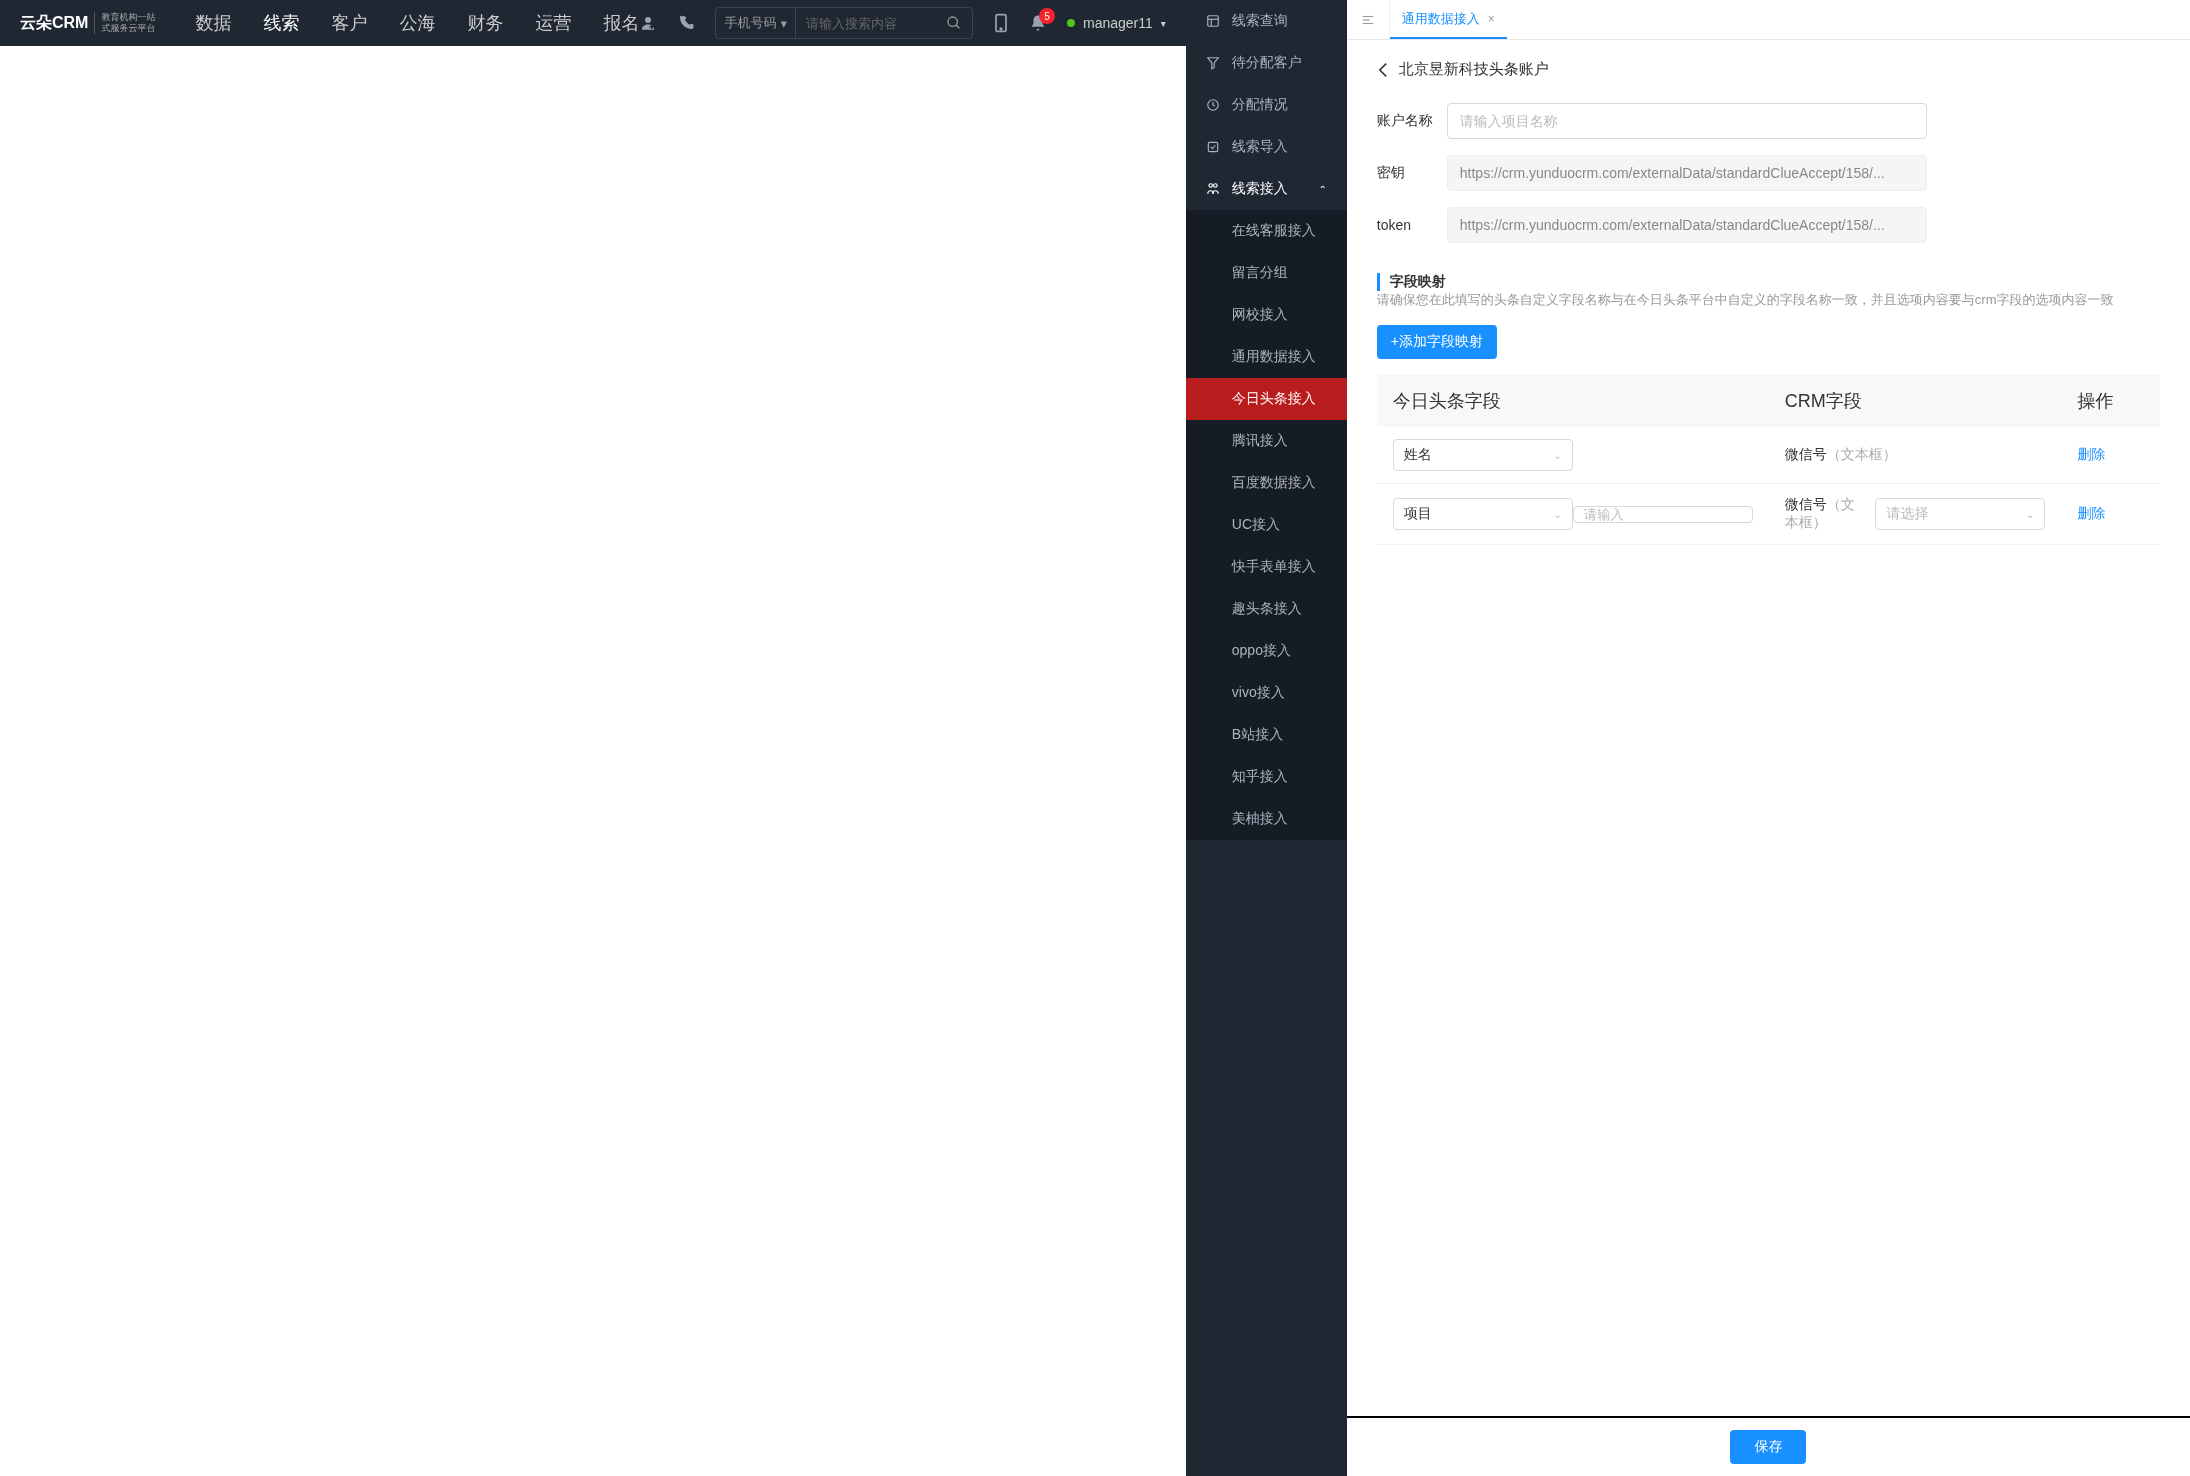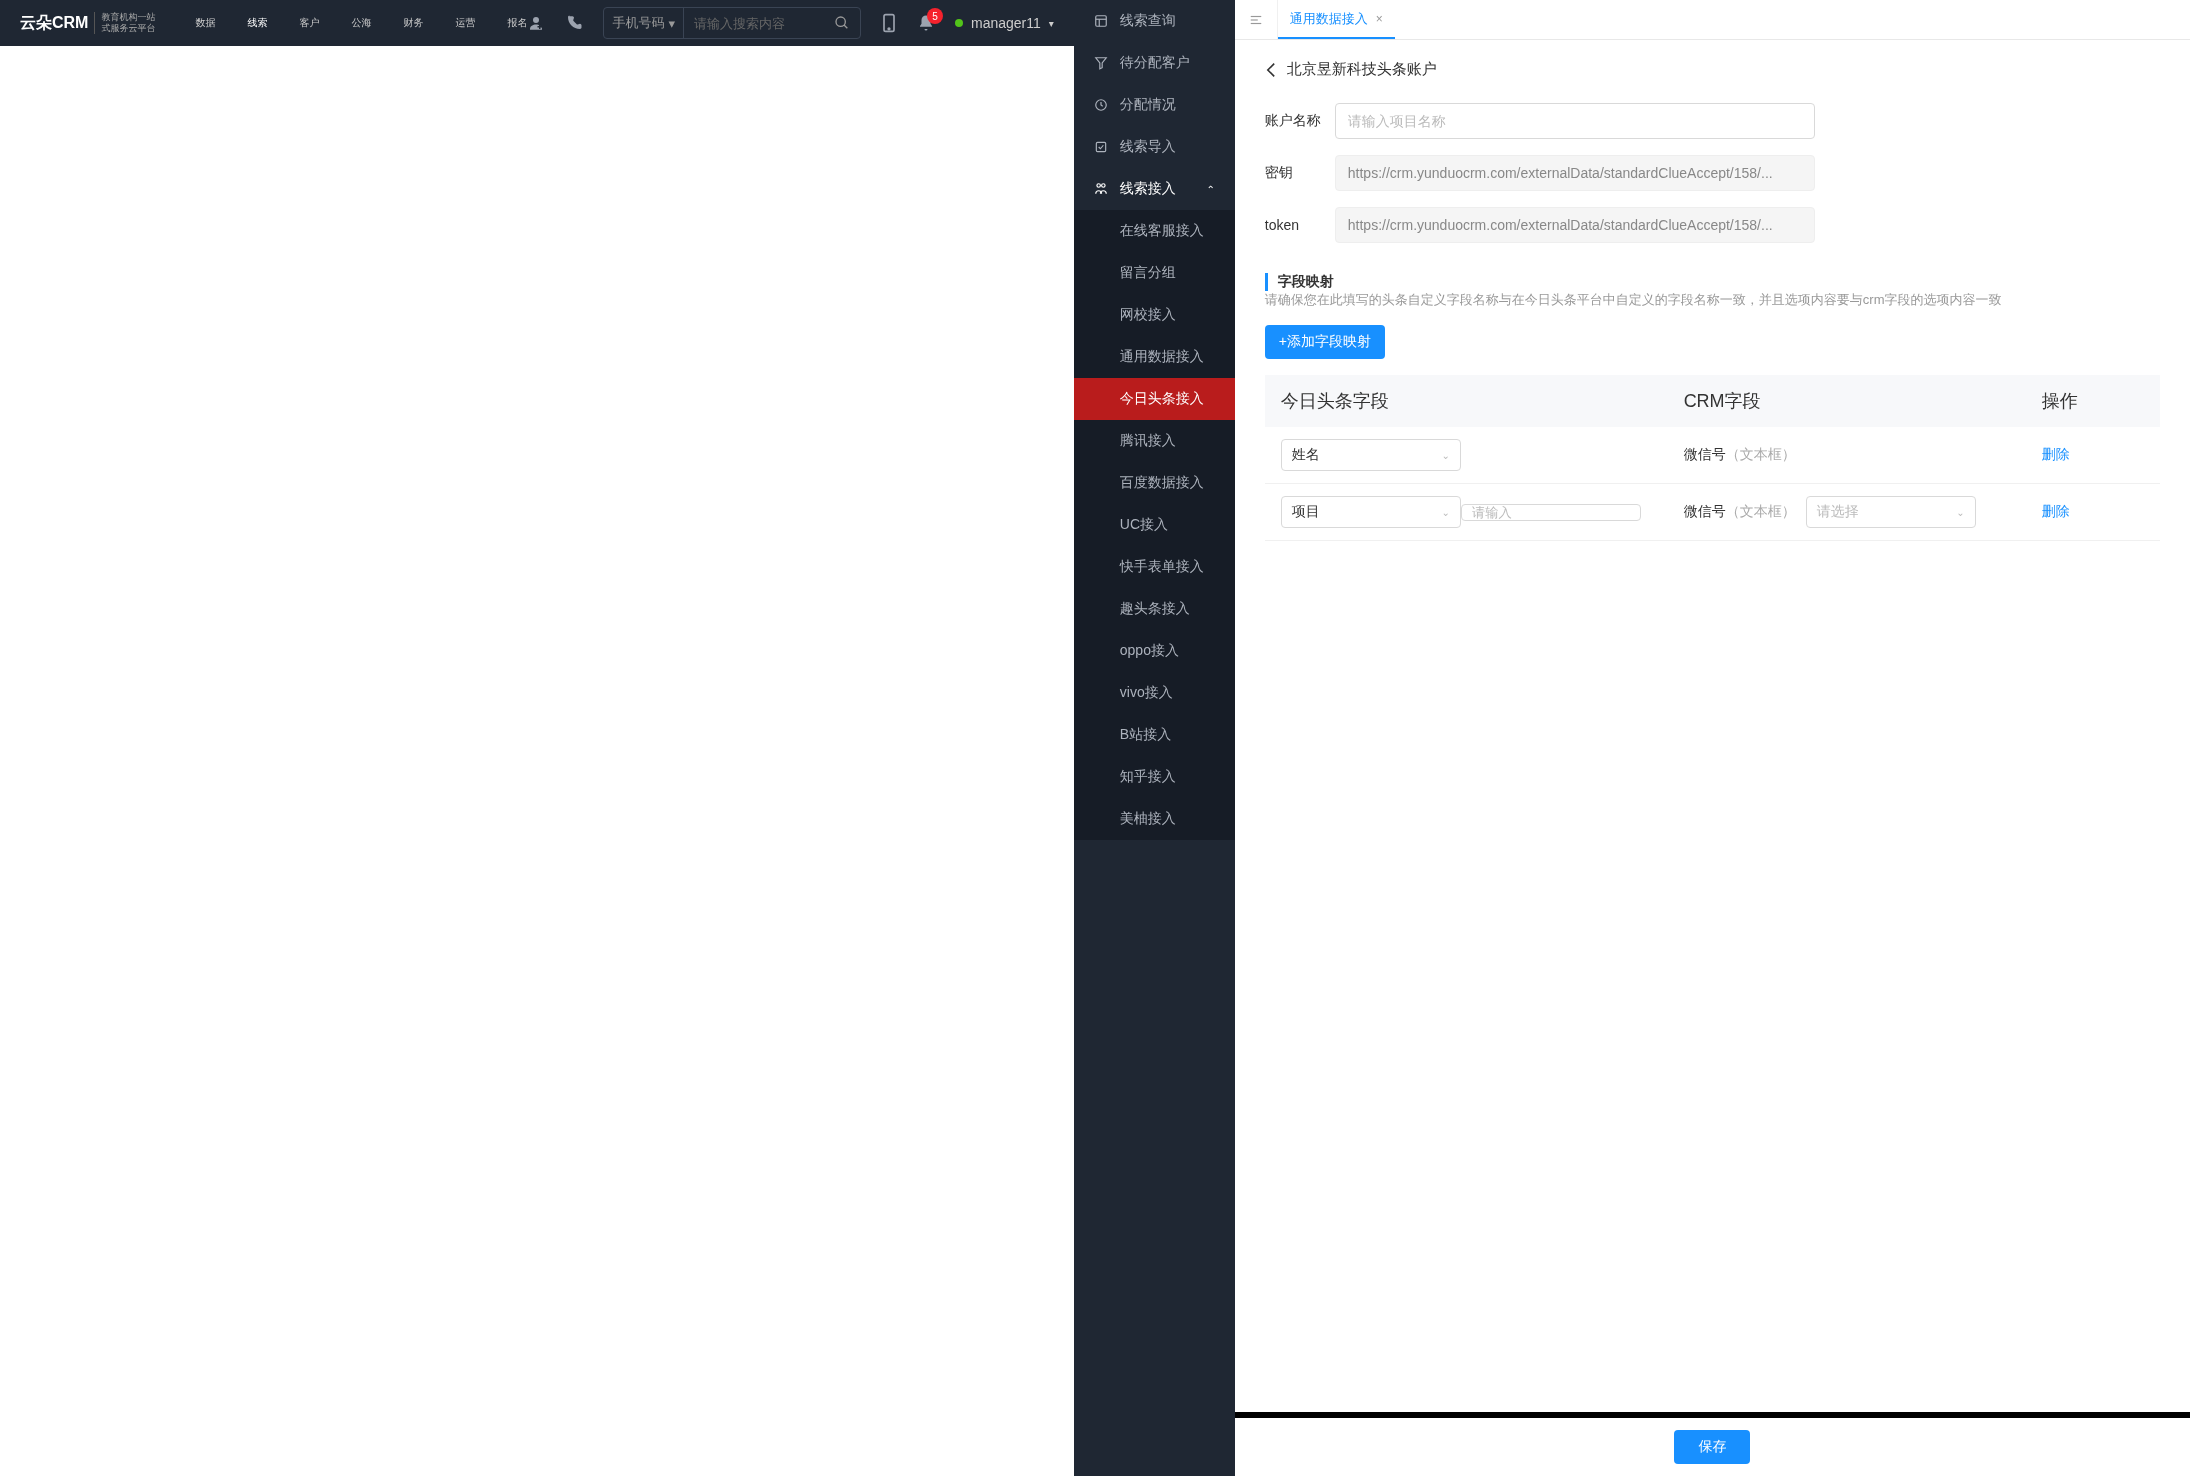--- a/index.html
+++ b/index.html
@@ -46,21 +46,21 @@
       padding-left: 6px;
       line-height: 1.2;
     }
     .nav-menu {
       display: flex;
       gap: 32px;
     }
     .nav-item {
       color: #ccc;
       cursor: pointer;
-      font-size: 10px;
+      font-size: 18px;
     }
     .nav-item.active {
       color: #fff;
       font-weight: 500;
     }
     .header-right {
       margin-left: auto;
       display: flex;
       align-items: center;
       gap: 20px;
@@ -337,21 +337,21 @@
       color: #bbb;
     }
     .crm-field-text .muted {
       color: #aaa;
     }
     .link-action {
       color: #1890ff;
       cursor: pointer;
     }
     .footer-bar {
-      border-top: 6px solid #000000;
+      border-top: 2px solid #000000;
       padding: 12px 0;
       display: flex;
       justify-content: center;
       background: #fff;
     }
     .btn-save {
       background: #1890ff;
       color: #fff;
       border: none;
       border-radius: 4px;

